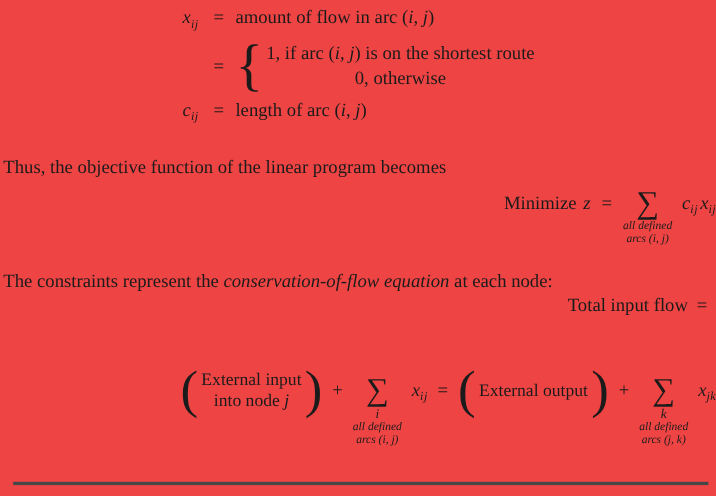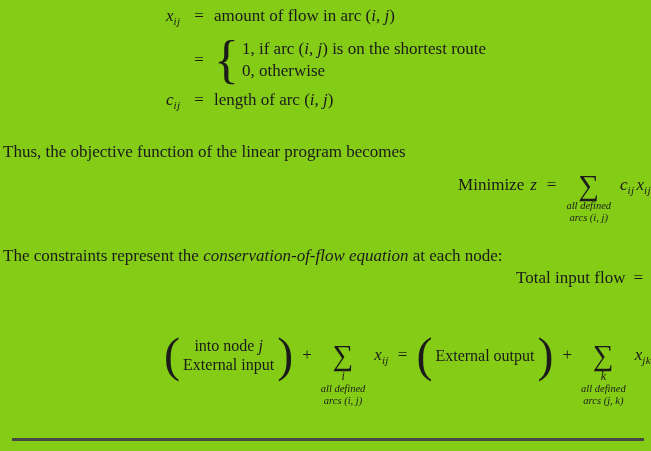--- a/index.html
+++ b/index.html
@@ -1,35 +1,35 @@
 <!DOCTYPE html>
 <html><head>
 <meta charset="utf-8">
 <style>
   html,body { margin:0; padding:0; background:#e8e8e8; }
   .page {
-    position:relative; width:651px; height:451px; background:#84cc16;
+    position:relative; width:651px; height:451px; background:#ef4444;
     font-family:"Liberation Serif","DejaVu Serif",serif; color:#1b1b1b;
     font-size:17px; overflow:hidden;
   }
   .abs { position:absolute; }
   .para { left:3px; right:19px; white-space:nowrap;margin-top:14px; }
   .em { font-style:italic; }
   .it { font-style:italic; }
 
   
   .defline { left:166px; display:flex; align-items:baseline; }
   .defvar { display:inline-block; width:26px; }
   .defeq  { display:inline-block; width:14px; margin-right:8px; text-align:center; }
   .sub { font-size:11px; font-style:italic; vertical-align:-4px; line-height:0; letter-spacing:0.4px; }
 
   
   .casesrow { left:166px; display:flex; align-items:center; height:48px; }
   .brace { font-size:52px; line-height:48px; font-weight:400; margin-right:3px; }
-  .caselines { display:inline-flex; flex-direction:column; }
+  .caselines { display:inline-flex; flex-direction:column;align-items:center; }
   .caseline { font-size:17px; line-height:22px; white-space:nowrap; }
 
   
   .eqrow { left:0; right:0; display:flex; justify-content:flex-end; align-items:flex-start; }
   .lh30 { line-height:30px; }
   .lh48 { line-height:48px; }
   .sigma { font-size:29px; line-height:30px; }
   .sumcol { display:inline-flex; flex-direction:column; align-items:center; }
   .sumcol-node { margin-top:9px; }
   .sumlab { font-size:10.5px; line-height:12px; white-space:nowrap;font-style:italic; }
@@ -92,22 +92,22 @@
   <div class="abs eqrow" style="top:268px">
     <span>Total input flow</span>
     <span class="mx">=</span>
   </div>
 
 
   <div class="abs eqrow" style="top:331px">
     <span class="pgroup">
       <span class="bigparen">(</span>
       <span class="plines">
+        <span class="pline">External input</span>
         <span class="pline"><span>into node </span><i>j</i></span>
-        <span class="pline">External input</span>
       </span>
       <span class="bigparen">)</span>
     </span>
     <span class="op">+</span>
     <span class="sumcol sumcol-node">
       <span class="sigma">∑</span>
       <span class="sumidx">i</span>
       <span class="sumlab">all defined</span>
       <span class="sumlab">arcs (i, j)</span>
     </span>

